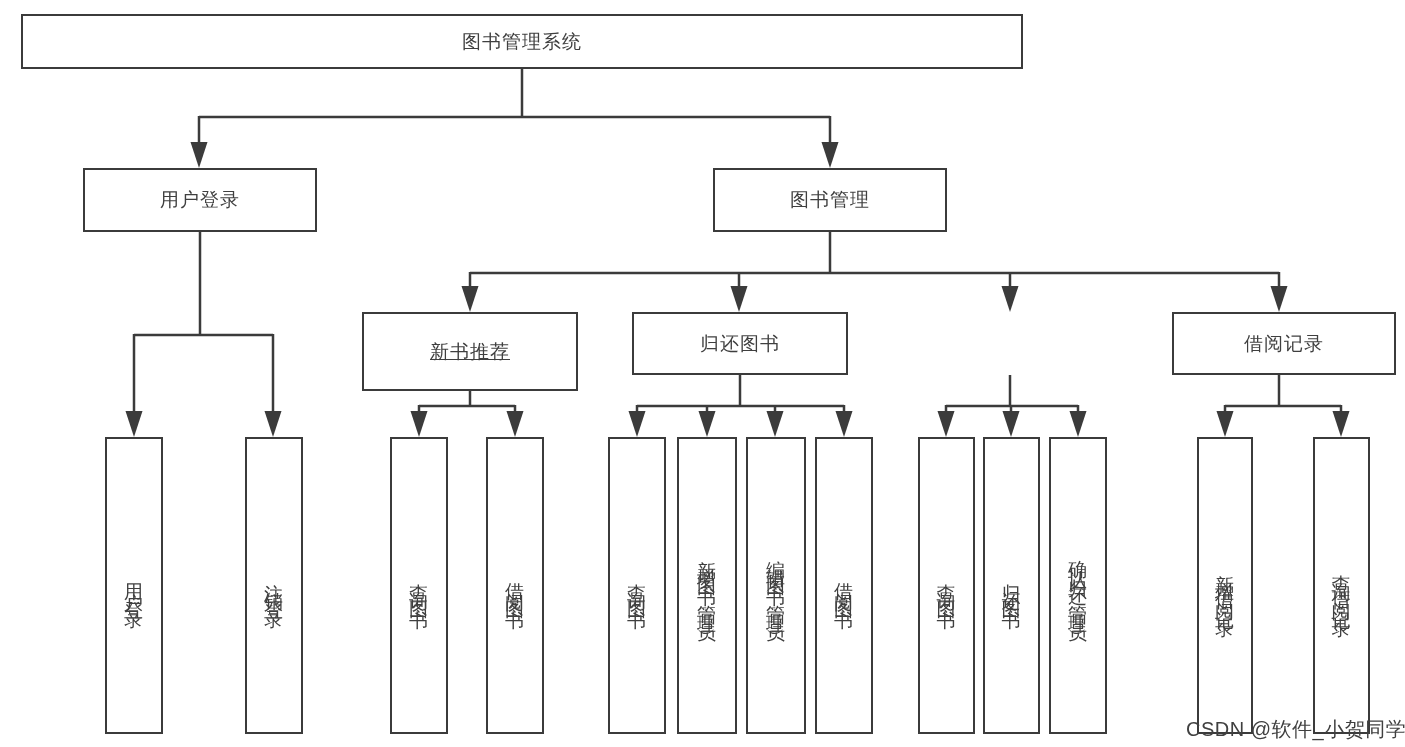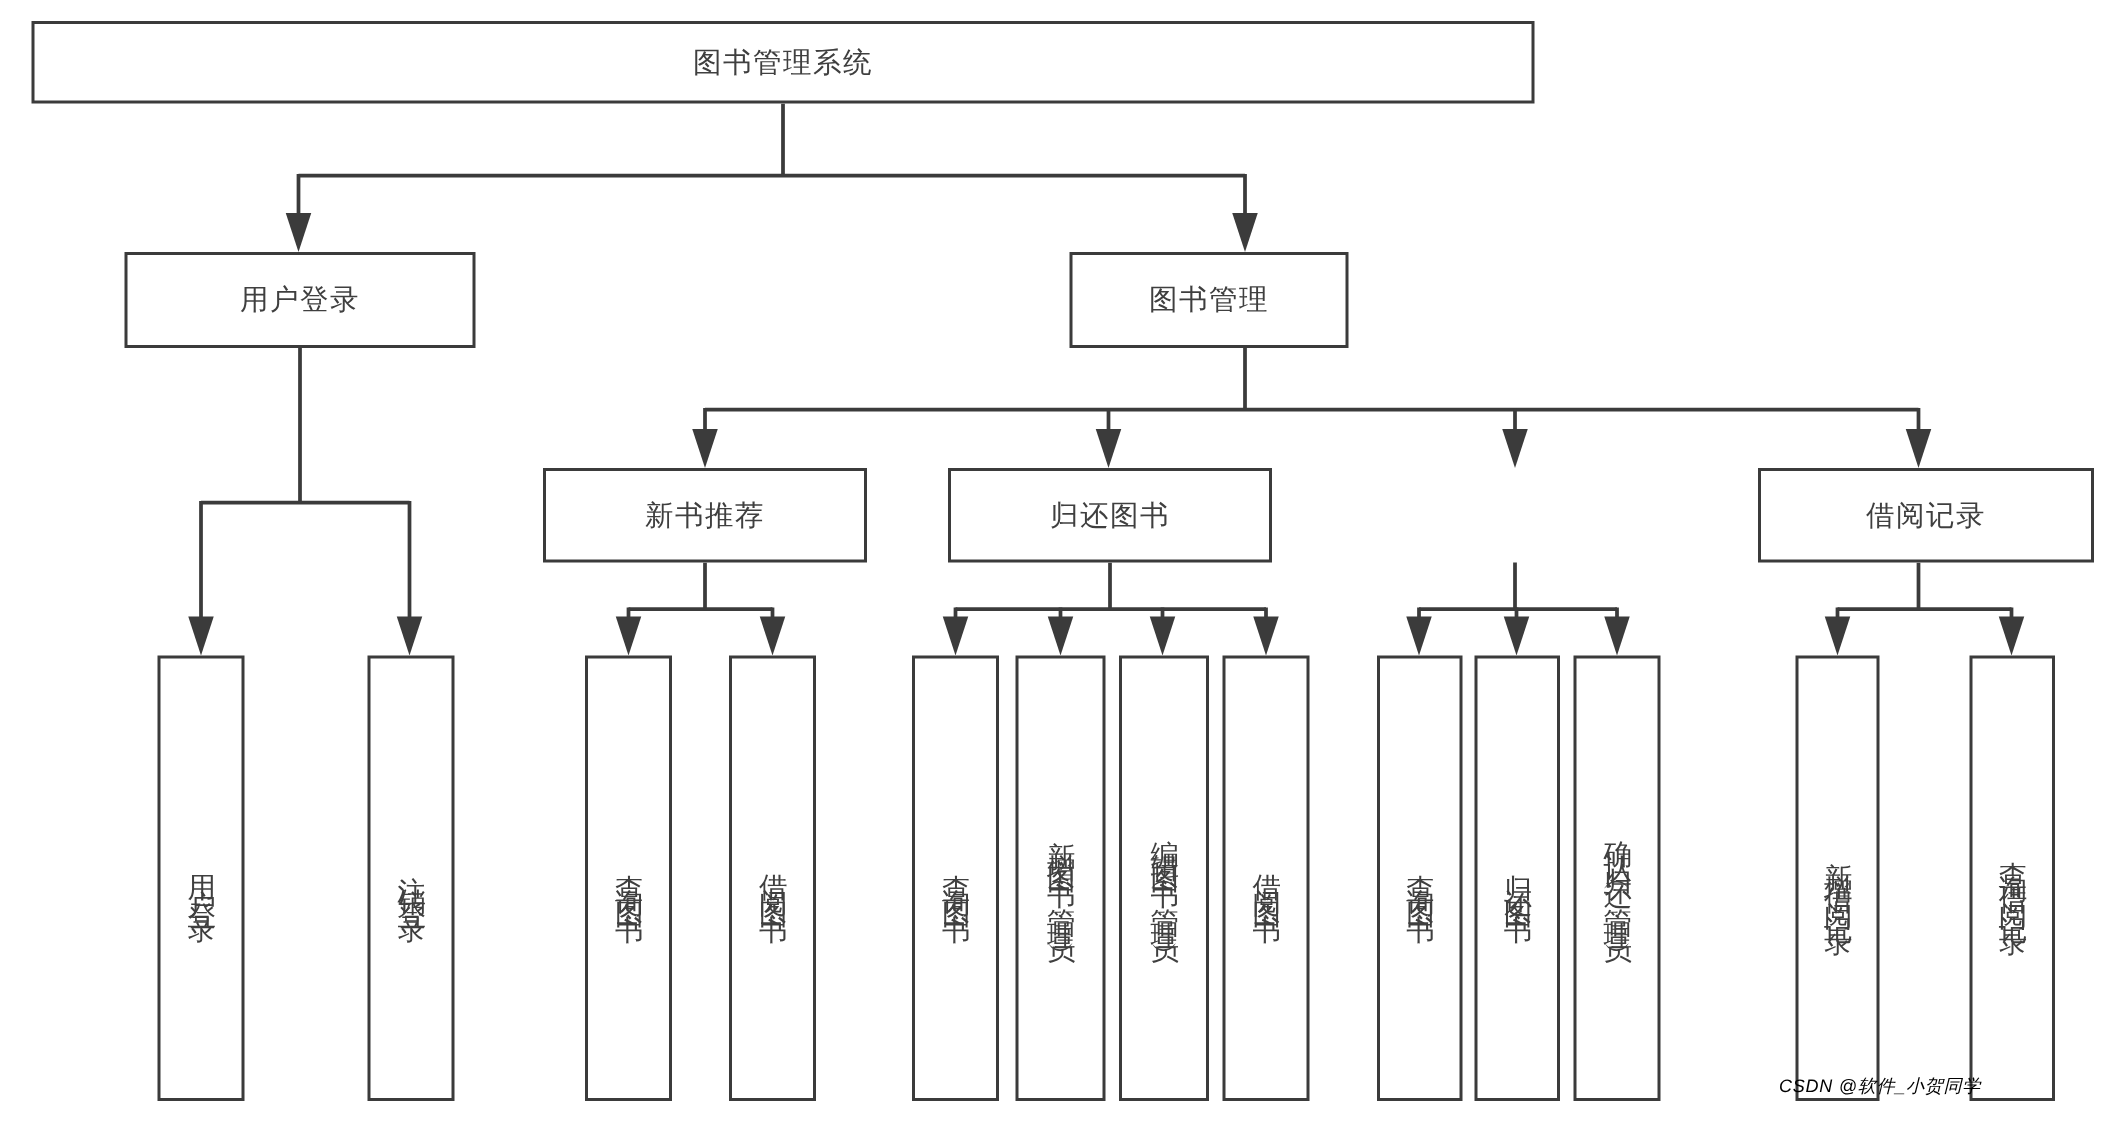--- a/index.html
+++ b/index.html
@@ -28,26 +28,25 @@
     writing-mode:vertical-lr;
     text-orientation:mixed;
     font-size:19px;
     letter-spacing:9px;
     line-height:1;
     white-space:nowrap;
   }
   .watermark {
     position:absolute;
     left:1186px; top:716px;
-    font-size:12px;
-    color:#000000;
+    font-size:20px;
+    color:#404040;
     letter-spacing:0.5px;
     white-space:nowrap;
     z-index:3;
-    font-style:italic;
   }
 </style>
 </head>
 <body>
 
 <div class="canvas">
 
   <svg class="connectors" width="1405" height="747" viewBox="0 0 1405 747">
     <g stroke="#3b3b3b" stroke-width="2.5" fill="none">
 
@@ -114,25 +113,25 @@
     </g>
   </svg>
 
   <div class="node hnode" style="left:21px; top:14px; width:1002px; height:55px;">
     <span>图书管理系统</span>
   </div>
 
   <div class="node hnode" style="left:83px; top:168px; width:234px; height:64px;">
     <span>用户登录</span>
   </div>
-  <div class="node hnode" style="left:713px; top:168px; width:186px; height:64px;">
+  <div class="node hnode" style="left:713px; top:168px; width:234px; height:64px;">
     <span>图书管理</span>
   </div>
 
-  <div class="node hnode" style="left:362px; top:312px; width:216px; height:63px;">
+  <div class="node hnode" style="left:362px; top:312px; width:216px; height:79px;text-decoration:underline;">
     <span>新书推荐</span>
   </div>
   <div class="node hnode" style="left:632px; top:312px; width:216px; height:63px;">
     <span>归还图书</span>
   </div>
   <div class="node hnode" style="left:1172px; top:312px; width:224px; height:63px;">
     <span>借阅记录</span>
   </div>
 
   <div class="node vnode" style="left:105px; top:437px; width:58px; height:297px;">

